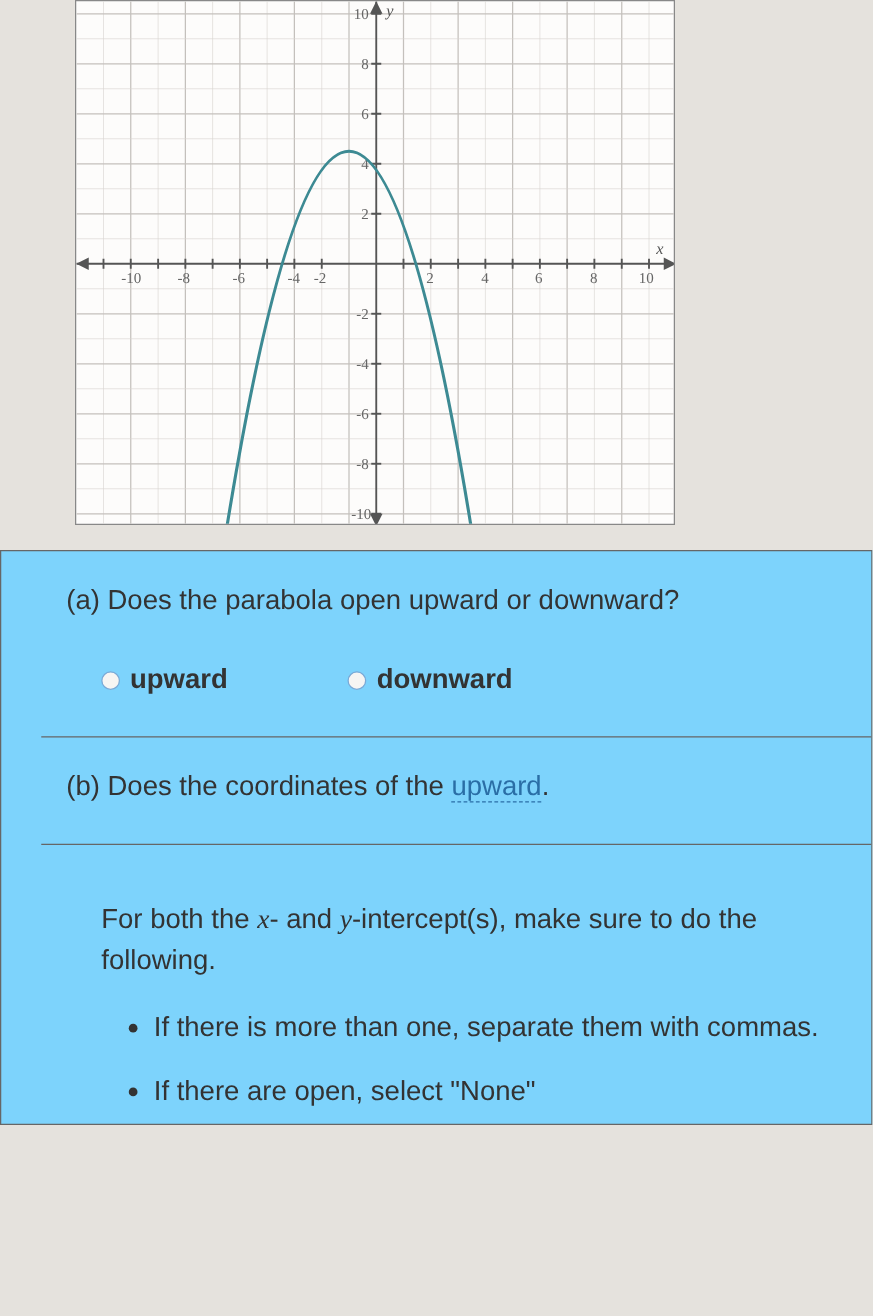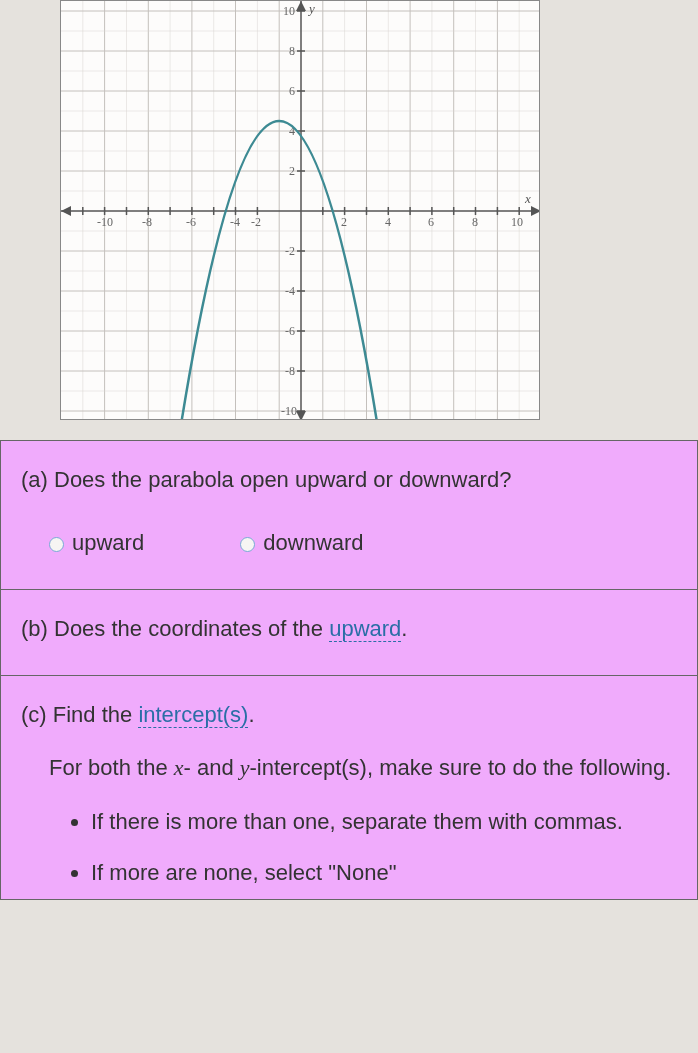--- a/index.html
+++ b/index.html
@@ -24,32 +24,33 @@
     .grid line { stroke: #d8d4d0; stroke-width: 0.5; }
     .grid line.major { stroke: #c4c0bc; stroke-width: 1; }
     .axis line { stroke: #555; stroke-width: 1.5; }
     .tick-label { font-size: 12px; fill: #666; font-family: serif; }
     .axis-label { font-size: 13px; fill: #555; font-style: italic; font-family: serif; }
     .parabola { fill: none; stroke: #3d8a93; stroke-width: 2.5; }
     .arrowhead { fill: #555; }
 
     .questions {
       border: 1px solid #666;
-      background: #f0abfc;
+      background: #7dd3fc;
       margin: 0;
+      padding-left: 32px;
     }
     .qcell {
       border-bottom: 1px solid #666;
       padding: 22px 20px 30px 20px;
       font-size: 22px;
       line-height: 1.5;
       color: #333;
     }
     .qcell:last-child { border-bottom: none; padding-bottom: 0; }
-    .opts { margin-top: 30px; padding-left: 28px; }
+    .opts { margin-top: 30px; padding-left: 28px; font-weight: bold; }
     .radio {
       display: inline-block;
       width: 15px;
       height: 15px;
       border: 1.5px solid #7aa9d6;
       border-radius: 50%;
       vertical-align: middle;
       margin-right: 8px;
       background: #f6f5f3;
     }
@@ -206,25 +207,22 @@
     </div>
   </div>
 
   <div class="qcell">
     <div>
       <span>(b) Does the coordinates of the </span><a class="link-term">upward</a><span>.</span>
     </div>
   </div>
 
   <div class="qcell">
-    <div>
-      <span>(c) Find the </span><a class="link-term">intercept(s)</a><span>.</span>
-    </div>
     <div class="sub">
       <span>For both the </span><span class="mathit">x</span><span>- and </span><span class="mathit">y</span><span>-intercept(s), make sure to do the following.</span>
     </div>
     <ul class="bullets">
       <li>If there is more than one, separate them with commas.</li>
-      <li>If more are none, select "None"</li>
+      <li>If there are open, select "None"</li>
     </ul>
   </div>
 
 </div>
 
 </body></html>

